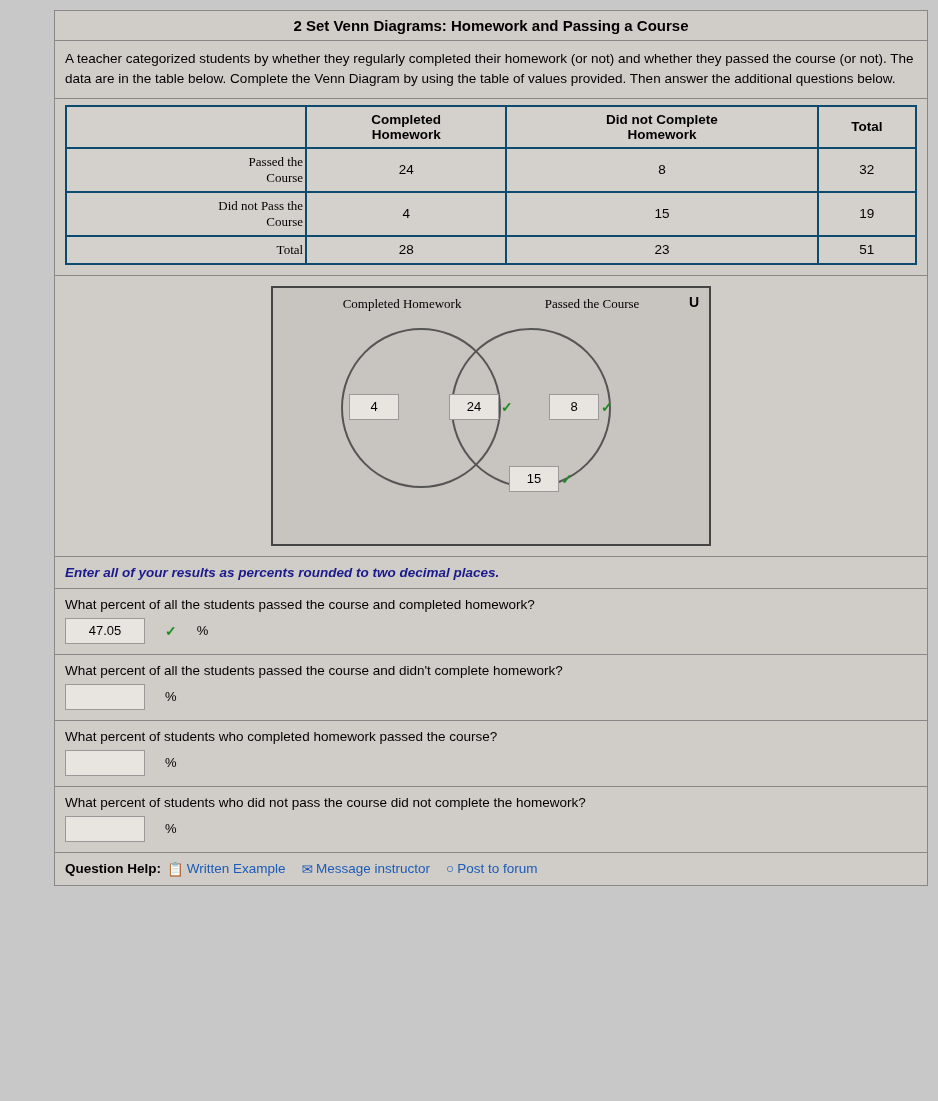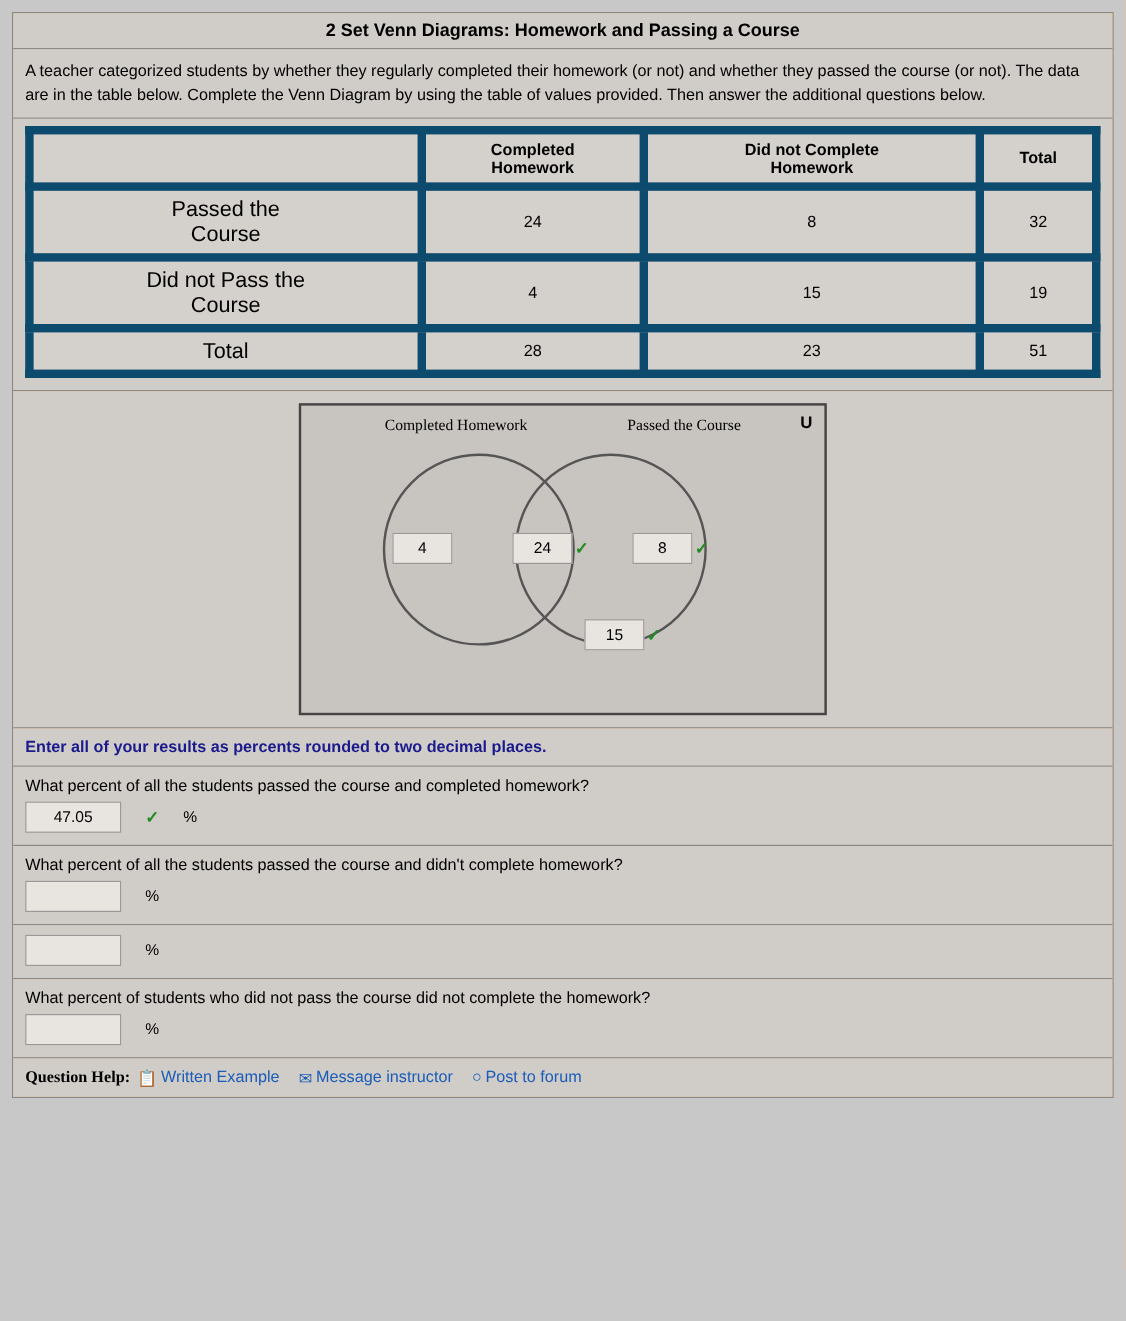--- a/index.html
+++ b/index.html
@@ -4,23 +4,24 @@
   <style>
     * { box-sizing: border-box; margin: 0; padding: 0; }
     body {
       font-family: Arial, sans-serif;
       font-size: 14px;
       background: #c8c8c8;
       padding: 10px;
       width: 938px;
     }
     .main-container {
-      background: #fdba74;
+      background: #4c1d95;
       border: 1px solid #888;
       padding: 0;
+      margin-left: 44px;
     }
     .page-title {
       text-align: center;
       font-size: 15px;
       font-weight: bold;
       padding: 6px 10px;
       background: #d0ccc8;
       border-bottom: 1px solid #888;
     }
     .description {
@@ -34,28 +35,30 @@
     .data-table-wrapper {
       padding: 6px 10px 10px 10px;
       background: #d0ccc8;
       border-bottom: 1px solid #888;
     }
     table.data-table {
       border-collapse: collapse;
       width: 100%;
     }
     table.data-table td, table.data-table th {
-      border: 7px solid #0c4a6e;
+      border: 2px solid #0c4a6e;
       padding: 5px 2px;
       text-align: center;
       font-size: 13.5px;
       background: #d4d0cc;
     }
     table.data-table td:first-child {
-      font-size: 18px;
+      text-align: right;
+      font-size: 13px;
+      font-family: Liberation Serif, serif;
     }
     
     .venn-section {
       display: flex;
       justify-content: center;
       padding: 10px 10px 10px 10px;
       background: #d0ccc8;
       border-bottom: 1px solid #888;
     }
     .venn-box {
@@ -122,20 +125,21 @@
       padding: 2px;
     }
     .check-mark {
       color: #228B22;
       font-size: 14px;
       font-weight: bold;
     }
     
     .instruction-text {
       padding: 8px 10px;
+      font-style: italic;
       font-weight: bold;
       font-size: 13.5px;
       color: #1a1a8c;
       background: #d0ccc8;
       border-bottom: 1px solid #888;
     }
     .question-block {
       padding: 8px 10px 4px 10px;
       background: #d0ccc8;
       border-bottom: 1px solid #888;
@@ -167,21 +171,20 @@
       padding: 8px 10px;
       background: #d0ccc8;
       display: flex;
       align-items: center;
       gap: 6px;
       flex-wrap: wrap;
     }
     .footer-label {
       font-size: 13.5px;
       font-weight: bold;
-      font-family: Liberation Serif, serif;
     }
     .footer-link {
       font-size: 13.5px;
       color: #1a5cb8;
       text-decoration: none;
       display: flex;
       align-items: center;
       gap: 3px;
     }
     .footer-separator { color: #666; margin: 0 2px; }
@@ -287,20 +290,21 @@
 
   <div class="question-block">
     <div class="question-text">What percent of all the students passed the course and didn't complete homework?</div>
     <div class="answer-row">
       <input class="answer-input" type="text" value="" style="">
       <span class="percent-label">%</span>
     </div>
   </div>
 
   <div class="question-block">
+    <div class="question-text">What percent of students who completed homework passed the course?</div>
     <div class="answer-row">
       <input class="answer-input" type="text" value="" style="">
       <span class="percent-label">%</span>
     </div>
   </div>
 
   <div class="question-block">
     <div class="question-text">What percent of students who did not pass the course did not complete the homework?</div>
     <div class="answer-row">
       <input class="answer-input" type="text" value="" style="">

